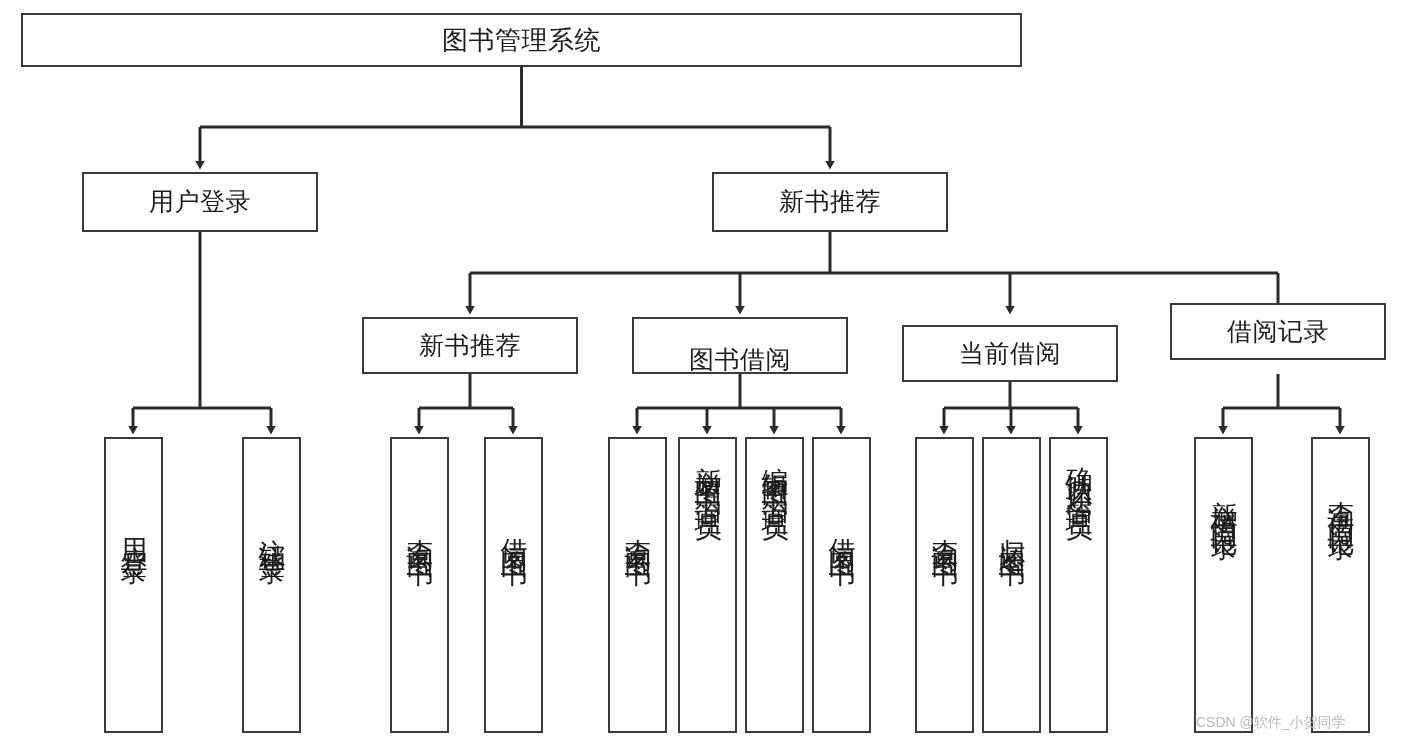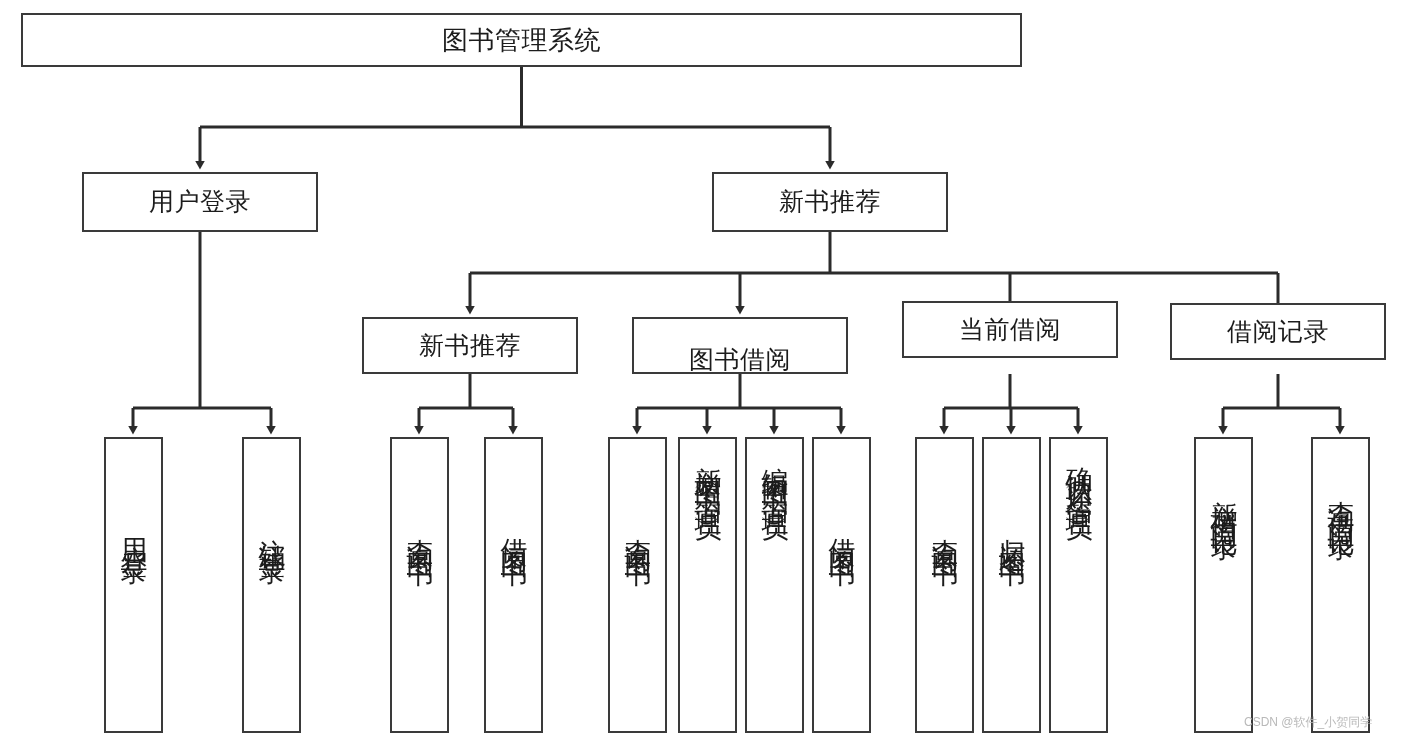--- a/index.html
+++ b/index.html
@@ -45,25 +45,24 @@
     text-orientation:upright;
     font-size:27px;
     line-height:1;
     letter-spacing:7px;
     white-space:nowrap;
   }
 
   #watermark{
     position:absolute;
     left:1196px; top:714px;
-    font-size:12px;
+    font-size:14px;
     color:#b9b9b9;
     white-space:nowrap;
     font-family:"Liberation Sans","DejaVu Sans",sans-serif;
-    padding-left:48px;
   }
 </style>
 </head>
 <body>
 
 <div id="canvas">
 
   <svg class="edges" viewBox="0 0 1405 747" xmlns="http://www.w3.org/2000/svg">
     <defs>
       <marker id="arrow" markerWidth="9" markerHeight="10" refX="1.5" refY="5" orient="auto" markerUnits="userSpaceOnUse">
@@ -129,21 +128,21 @@
   <div class="node h" style="left:712px;top:172px;width:236px;height:60px;">
     <span class="lbl">新书推荐</span>
   </div>
 
   <div class="node h" style="left:362px;top:317px;width:216px;height:57px;">
     <span class="lbl">新书推荐</span>
   </div>
   <div class="node h" style="left:632px;top:317px;width:216px;height:57px;align-items:flex-end;">
     <span class="lbl">图书借阅</span>
   </div>
-  <div class="node h" style="left:902px;top:301px;width:216px;height:57px;">
+  <div class="node h" style="left:902px;top:325px;width:216px;height:57px;">
     <span class="lbl">当前借阅</span>
   </div>
   <div class="node h" style="left:1170px;top:303px;width:216px;height:57px;">
     <span class="lbl">借阅记录</span>
   </div>
 
   <div class="node v" style="left:104px;top:437px;width:59px;height:296px;padding-top:78px;">
     <span class="lbl">用户登录</span>
   </div>
   <div class="node v" style="left:242px;top:437px;width:59px;height:296px;padding-top:78px;">

